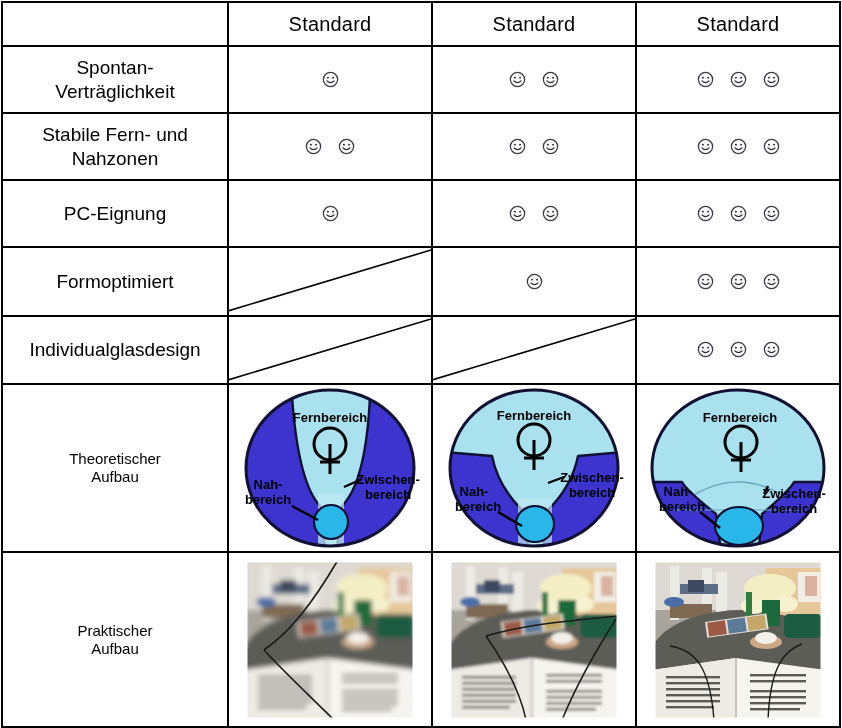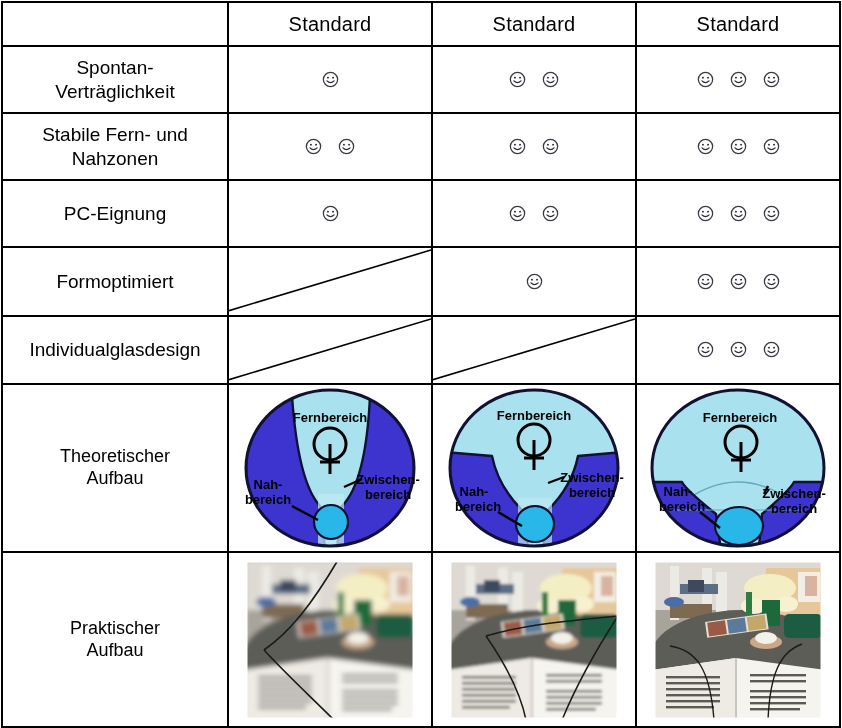--- a/index.html
+++ b/index.html
@@ -65,21 +65,21 @@
   }
   .smiley svg{display:block;width:17px;height:17px;}
 
   
   .diag{width:100%;height:100%;display:block;}
 
   
   tr.theory{height:168px;}
   tr.practice{height:175px;margin-left:7px;}
   .row-label{
-    font-size:18px;
+    font-size:15px;
     line-height:1.22;
   }
   .lens-wrap{
     width:100%;height:100%;
     display:flex;align-items:center;justify-content:center;text-decoration:underline;
   }
   .lens-wrap svg{display:block;}
 
   .photo-wrap{
     width:100%;height:100%;

